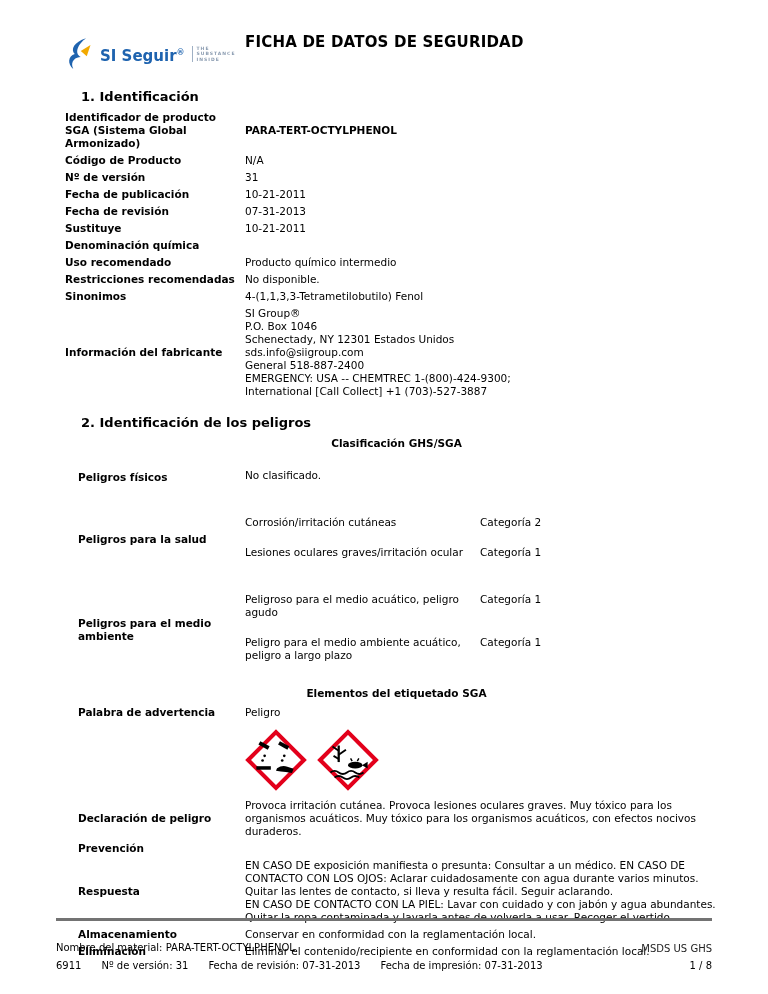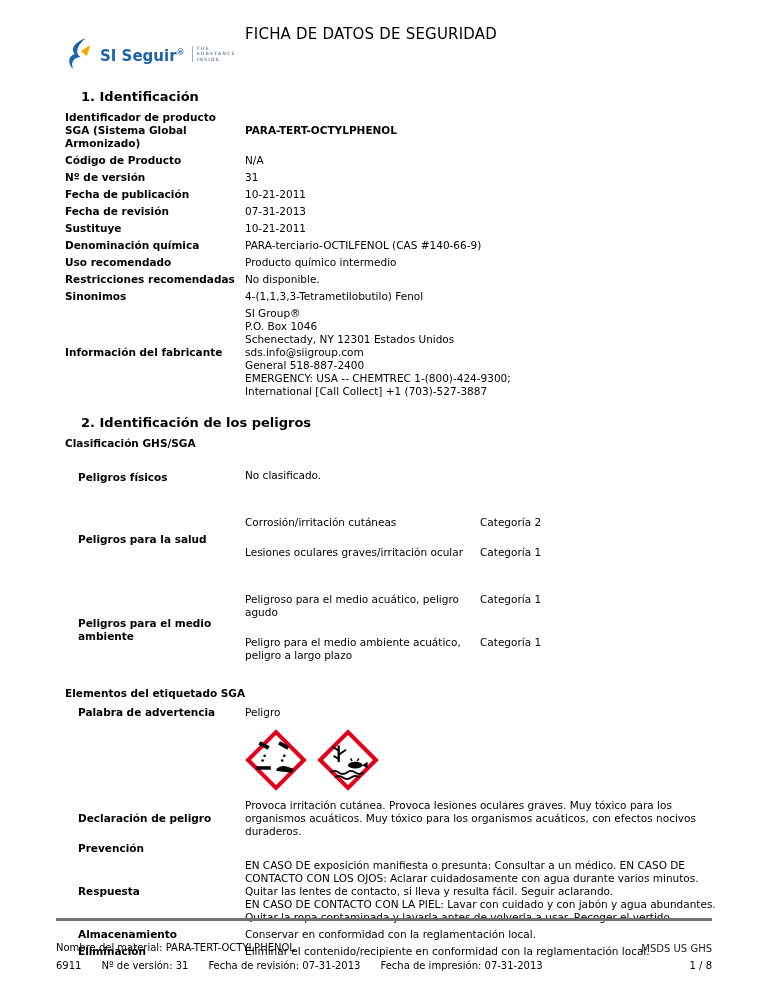--- a/index.html
+++ b/index.html
@@ -12,25 +12,25 @@
   .content { padding:26px 40px 0 65px; }
 
   
   .header { display:flex; align-items:flex-start; }
   .logo-block { width:180px; flex:0 0 180px; display:flex; align-items:center; gap:5px; margin-top:10px; }
   .logo-mark { flex:0 0 auto; }
   .brand-text { color:var(--brand-blue,#1e63af); font-size:15px; font-weight:bold; white-space:nowrap; }
   .brand-reg { font-size:8px; vertical-align:super; }
   .tagline { border-left:1px solid #9fb0c4; padding-left:4px; margin-left:2px; }
   .tagline div { font-size:4.5px; line-height:5.5px; letter-spacing:1px; color:#8a9bb0; font-weight:bold; }
-  .doc-title { font-size:15px; font-weight:normal; letter-spacing:0.2px; margin-top:2px; }
+  .doc-title { font-size:15px; font-weight:bold; letter-spacing:0.2px; margin-top:10px; }
 
   
   .section-heading { font-size:13px; font-weight:bold; margin:18px 16px 8px; }
-  .sub-heading { font-weight:bold; margin:8px 0 6px; }
+  .sub-heading { font-weight:bold; margin:8px 0 6px;text-align:center; }
 
   .row { display:flex; margin-bottom:4px; align-items:center; }
   .row .label { width:180px; flex:0 0 180px; font-weight:bold; padding-right:10px; }
   .row.indent .label { padding-left:13px; }
   .row .value { flex:1; white-space:pre-line; }
   .value-bold { font-weight:bold; }
 
   .hazard-line { display:flex; margin-bottom:4px; align-items:flex-start; }
   .hname { width:235px; flex:0 0 235px; padding-right:10px; }
   .hcat { flex:1; }
@@ -90,21 +90,20 @@
     <div class="row">
       <div class="label">Fecha de revisión</div>
       <div class="value">07-31-2013</div>
     </div>
     <div class="row">
       <div class="label">Sustituye</div>
       <div class="value">10-21-2011</div>
     </div>
     <div class="row">
       <div class="label">Denominación química</div>
-      <div class="value">PARA-terciario-OCTILFENOL (CAS #140-66-9)</div>
     </div>
     <div class="row">
       <div class="label">Uso recomendado</div>
       <div class="value">Producto químico intermedio</div>
     </div>
     <div class="row">
       <div class="label">Restricciones recomendadas</div>
       <div class="value">No disponible.</div>
     </div>
     <div class="row">

